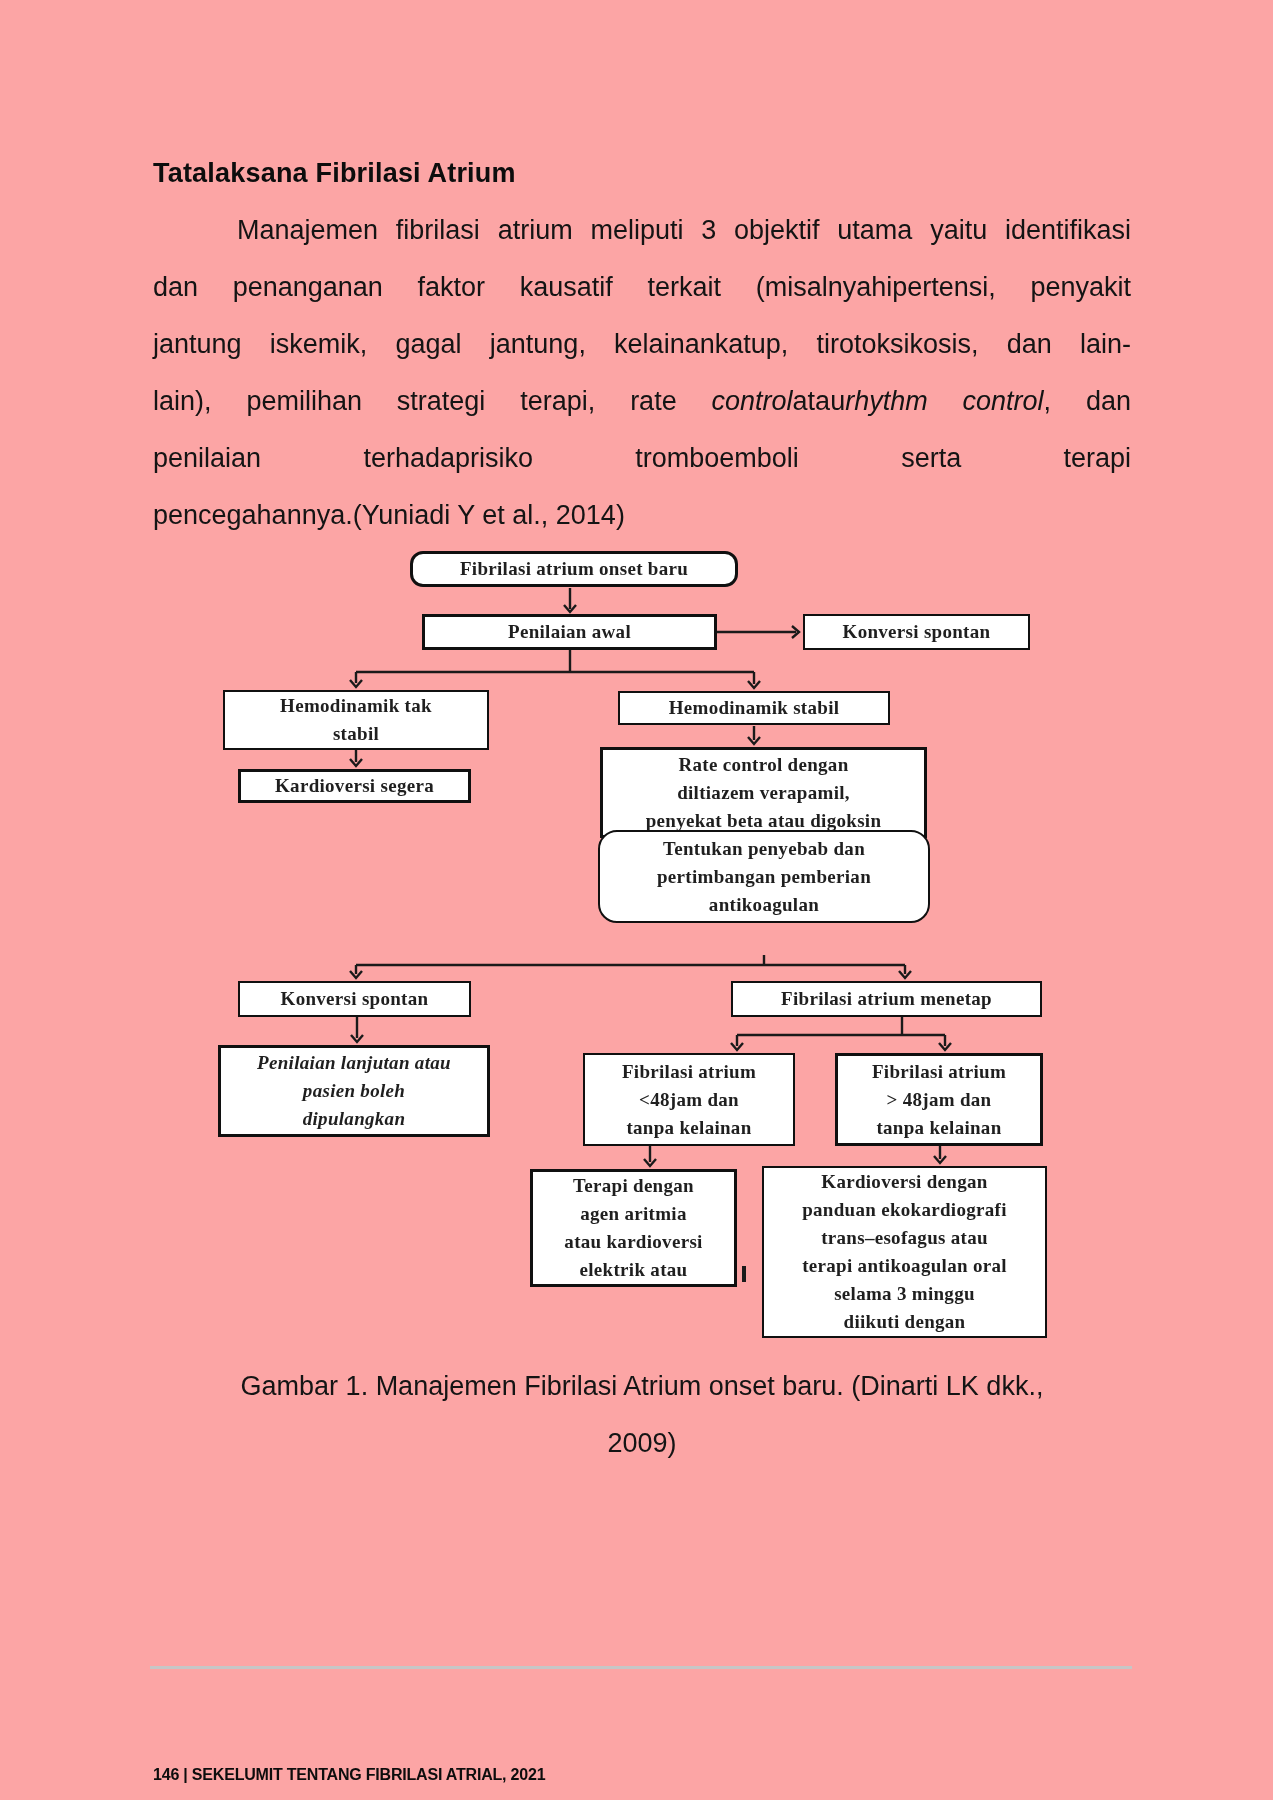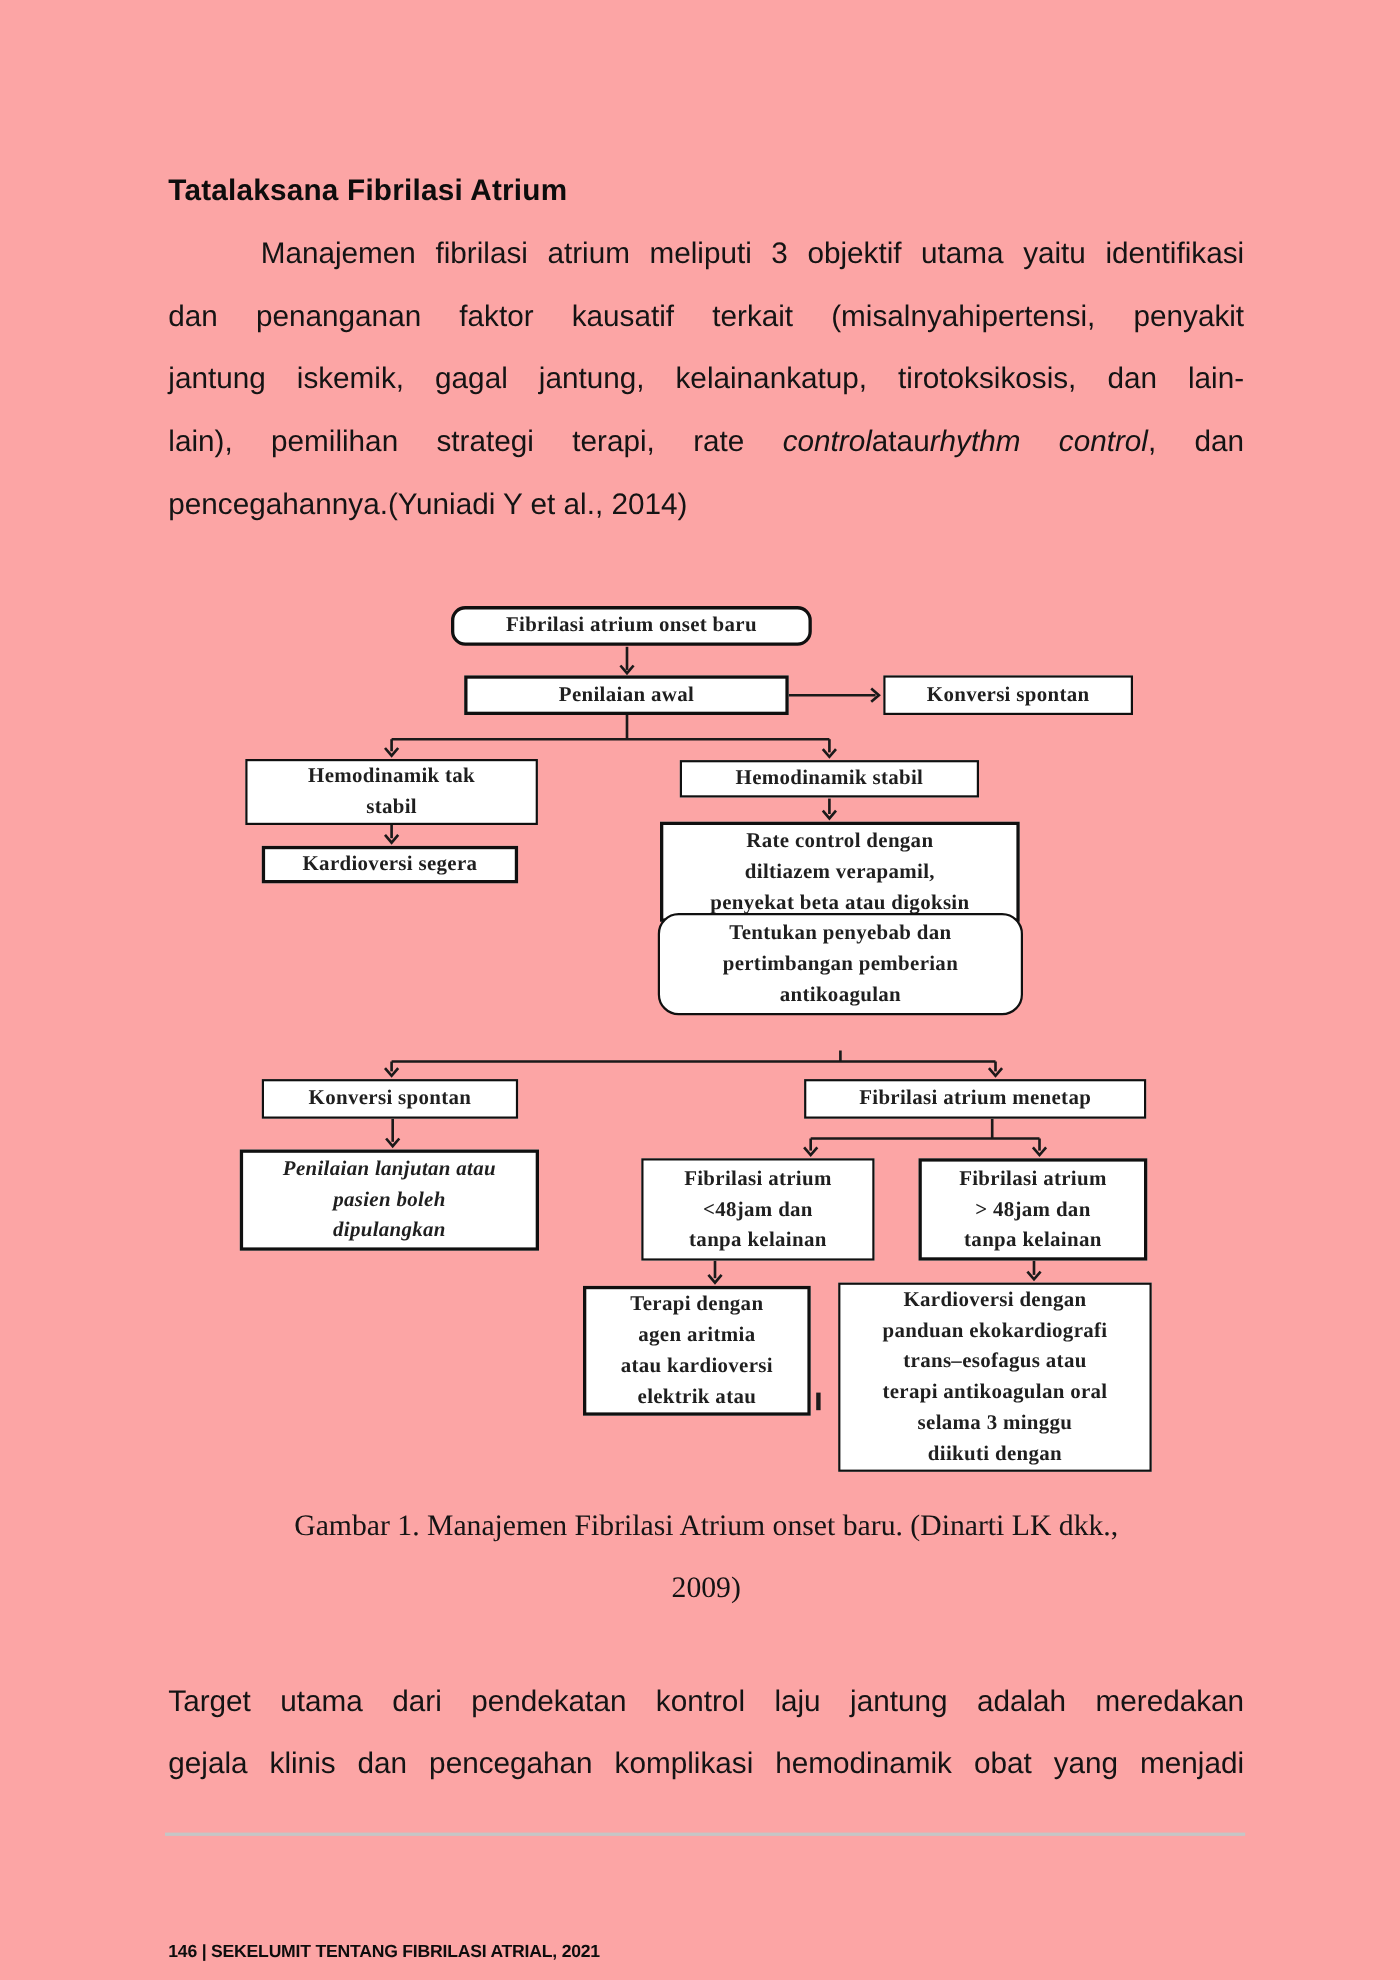--- a/index.html
+++ b/index.html
@@ -31,21 +31,21 @@
     font-size:19px; color:#1f1f1f; letter-spacing:0.3px;
     text-align:center; z-index:2;
   }
   .fc-box .bline { line-height:28px; white-space:nowrap; }
   .bw3 { border-width:3px; }
   svg.connectors { position:absolute; left:0; top:0; z-index:1; }
   .caption {
     position:absolute; left:153px; top:1368px; width:978px;
     text-align:center; font-size:27px; color:#141414;
   }
-  .caption .cline { height:57px; line-height:36px;font-family:Liberation Serif, serif; }
+  .caption .cline { height:57px; line-height:36px; }
   .footer-rule {
     position:absolute; left:150px; top:1666px; width:982px; height:3px;
     background:#c6c6c6;
   }
   .footer-text {
     position:absolute; left:153px; top:1766px;
     font-size:16px; font-weight:bold; color:#0d0d0d; letter-spacing:-0.2px;
   }
 </style>
 </head>
@@ -53,20 +53,21 @@
 
 <div class="page">
 
   <div class="heading">Tatalaksana Fibrilasi Atrium</div>
 
   <div class="para" style="top:212px;">
     <div class="pline jline indent1">Manajemen fibrilasi atrium meliputi 3 objektif utama yaitu identifikasi</div>
     <div class="pline jline">dan penanganan faktor kausatif terkait (misalnyahipertensi, penyakit</div>
     <div class="pline jline">jantung iskemik, gagal jantung, kelainankatup, tirotoksikosis, dan lain-</div>
     <div class="pline jline"><span>lain), pemilihan strategi terapi, rate</span> <i>control</i><span>atau</span><i>rhythm control</i><span>, dan</span></div>
+    <div class="pline jline">penilaian terhadaprisiko tromboemboli serta terapi</div>
     <div class="pline">pencegahannya.(Yuniadi Y et al., 2014)</div>
   </div>
 
   <div>
 
     <svg class="connectors" width="1273" height="1800" viewBox="0 0 1273 1800" fill="none" stroke="#1a1a1a" stroke-width="2.4">
 
       <line x1="570" y1="588" x2="570" y2="609"></line>
         <polyline points="564,605 570,612 576,605"></polyline>
 
@@ -194,21 +195,17 @@
       <div class="bline">diikuti dengan</div>
     </div>
 
   </div>
 
   <div class="caption">
     <div class="cline">Gambar 1. Manajemen Fibrilasi Atrium onset baru. (Dinarti LK dkk.,</div>
     <div class="cline">2009)</div>
   </div>
 
-  <div class="para" style="top:1528px;">
-    <div class="pline jline">Target utama dari pendekatan kontrol laju jantung adalah meredakan</div>
-    <div class="pline jline">gejala klinis dan pencegahan komplikasi hemodinamik obat yang menjadi</div>
-  </div>
 
   <div class="footer-rule"></div>
   <div class="footer-text">146 | SEKELUMIT TENTANG FIBRILASI ATRIAL, 2021</div>
 
 </div>
 
 </body></html>

